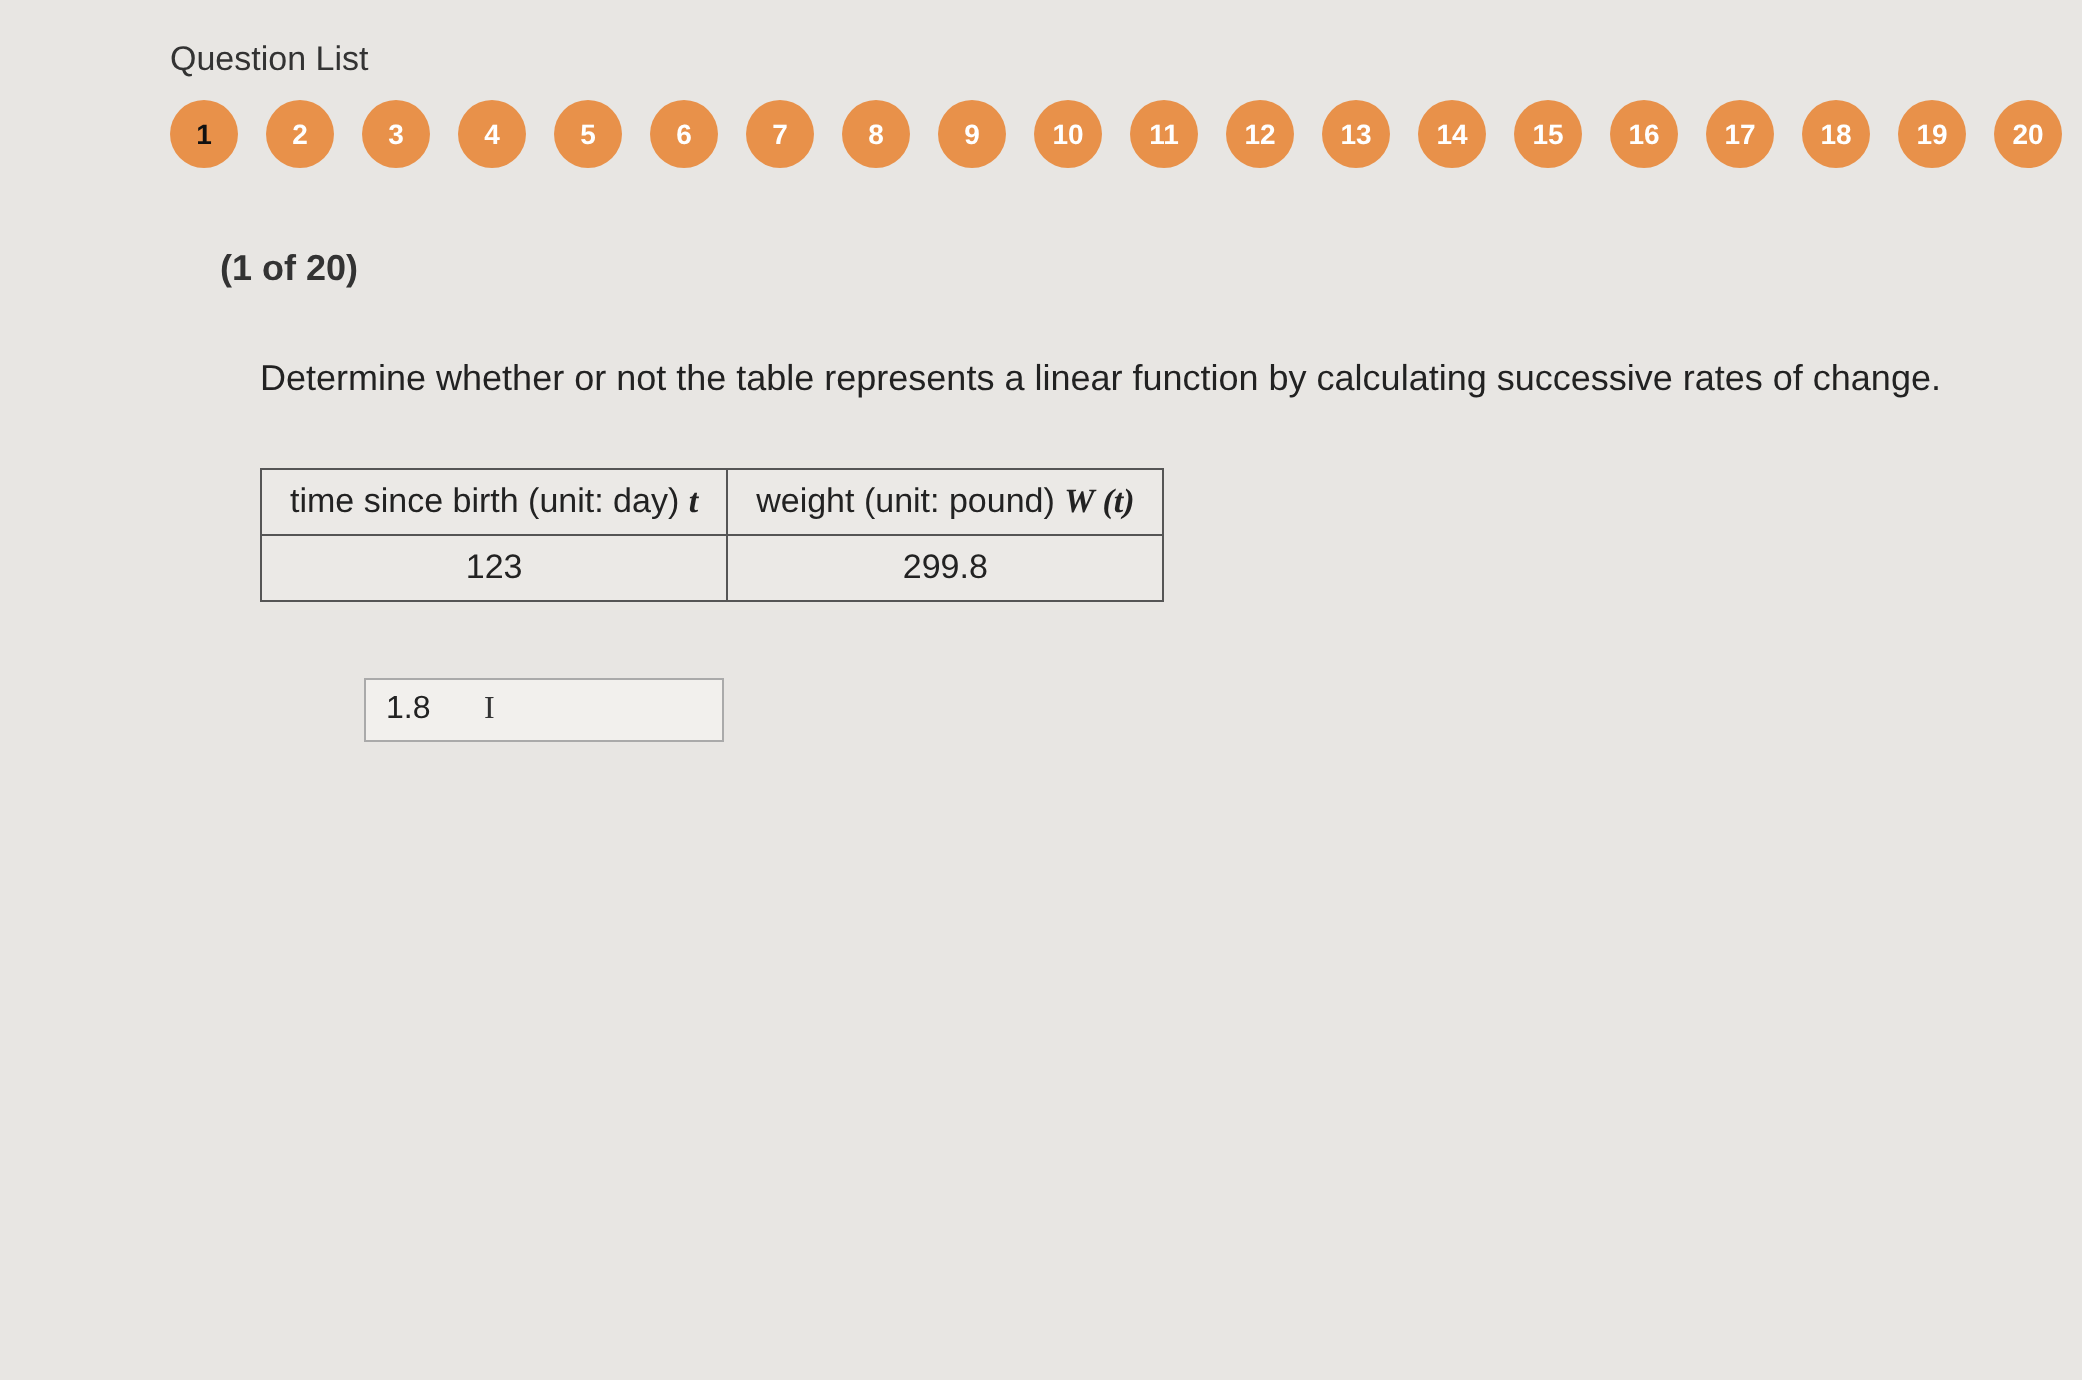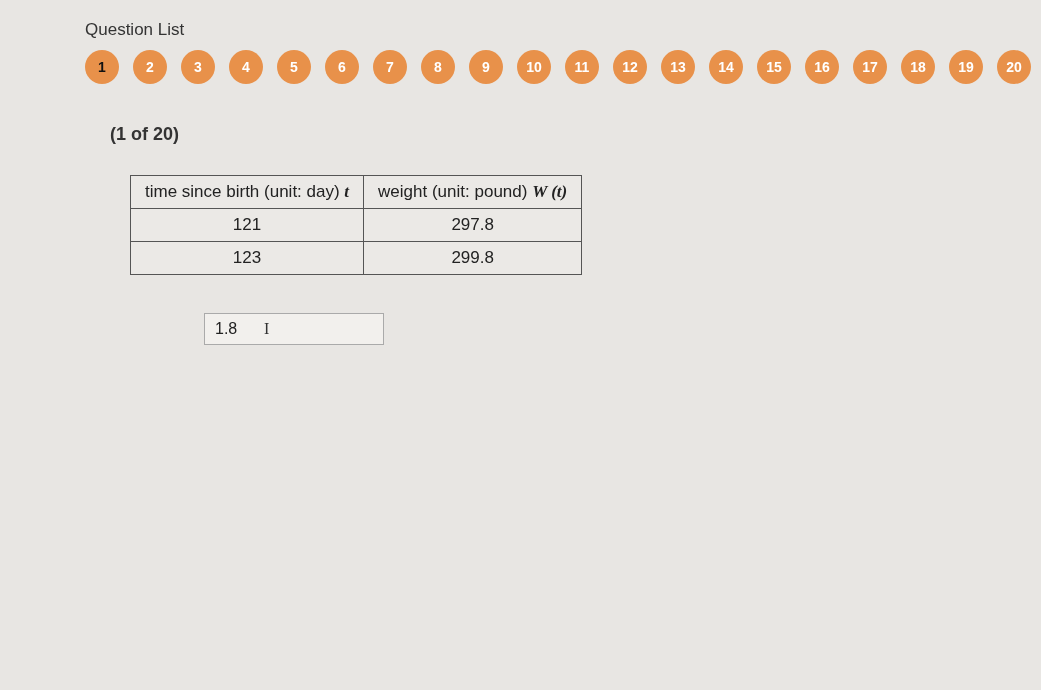--- a/index.html
+++ b/index.html
@@ -87,21 +87,21 @@
       font-family: 'Times New Roman', serif;
     }
     .instruction {
       font-size: 18px;
       line-height: 1.6;
       color: #222;
       margin-left: 20px;
       margin-bottom: 24px;
     }
     .answer-row {
-      margin-left: 94px;
+      margin-left: 72px;
       display: flex;
       align-items: center;
     }
     .answer-input {
       border: 1px solid #aaa;
       background: #f2f0ed;
       font-size: 16px;
       padding: 6px 10px;
       width: 180px;
       color: #222;
@@ -139,37 +139,34 @@
     <div class="question-bubble">16</div>
     <div class="question-bubble">17</div>
     <div class="question-bubble">18</div>
     <div class="question-bubble">19</div>
     <div class="question-bubble">20</div>
   </div>
 
 <div class="content">
   <div class="progress">(1 of 20)</div>
 
+  <div class="prompt">Determine whether or not the table represents a linear function by calculating successive rates of change.</div>
 
   <table>
     <thead>
       <tr>
         <th>
           <span>time since birth (unit: day) </span><span class="varb">t</span>
         </th>
         <th>
           <span>weight (unit: pound) </span><span class="varb">W (t)</span>
         </th>
       </tr>
     </thead>
     <tbody>
-        <tr>
-          <td>121</td>
-          <td>297.8</td>
-        </tr>
         <tr>
           <td>123</td>
           <td>299.8</td>
         </tr>
       </tbody>
   </table>
 
 
   <div class="answer-row">
     <input class="answer-input" type="text" value="1.8" style="">

